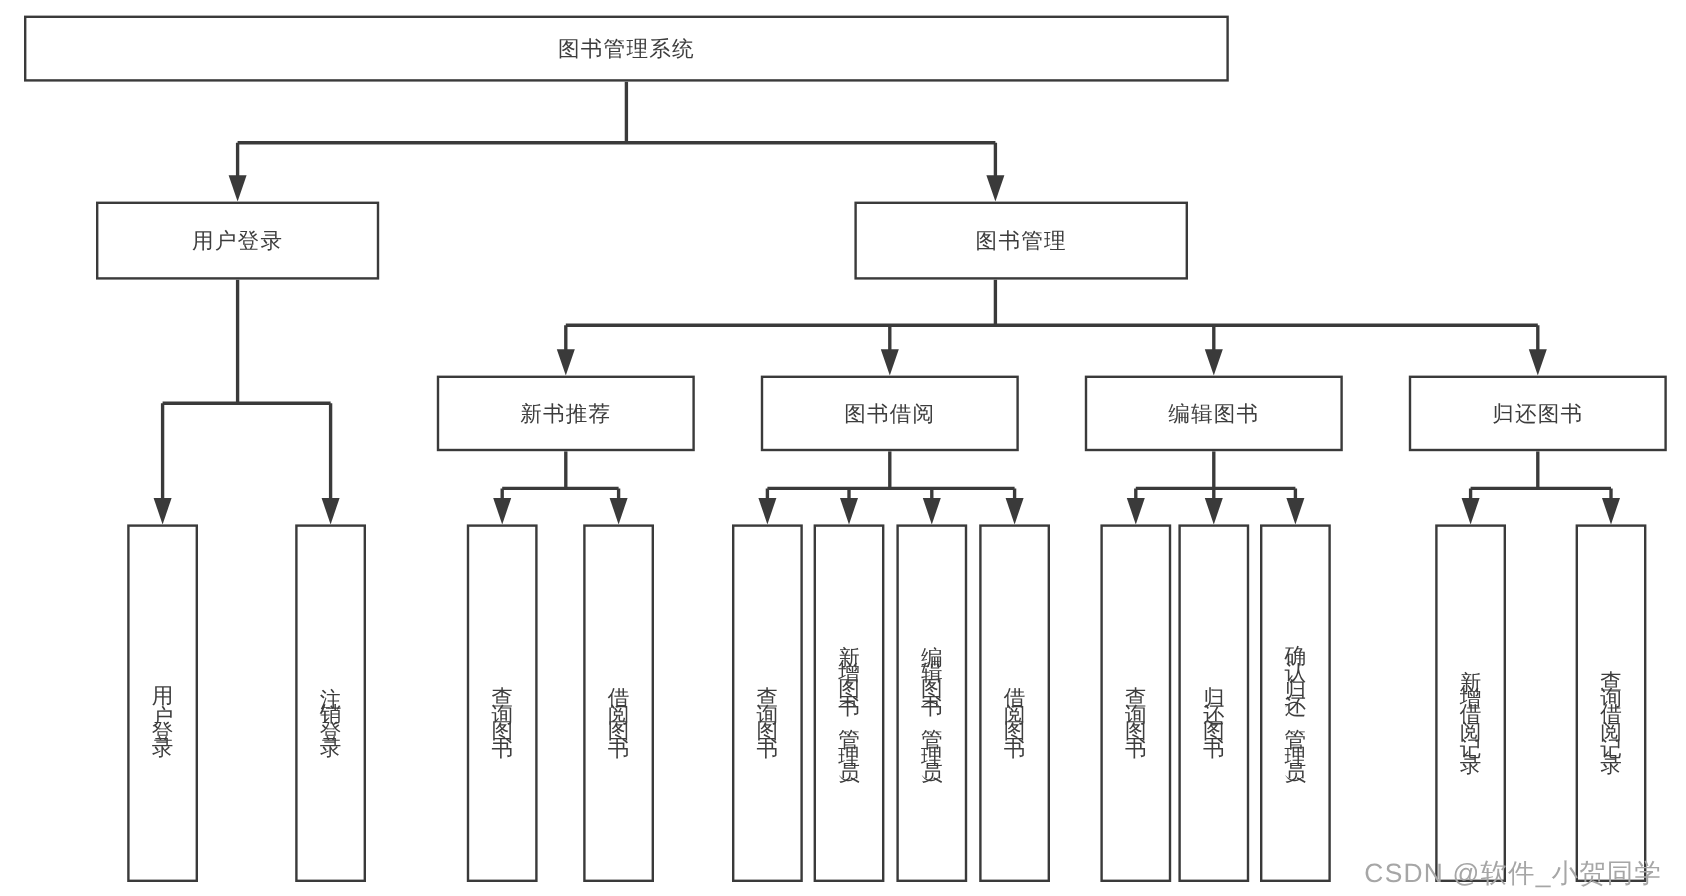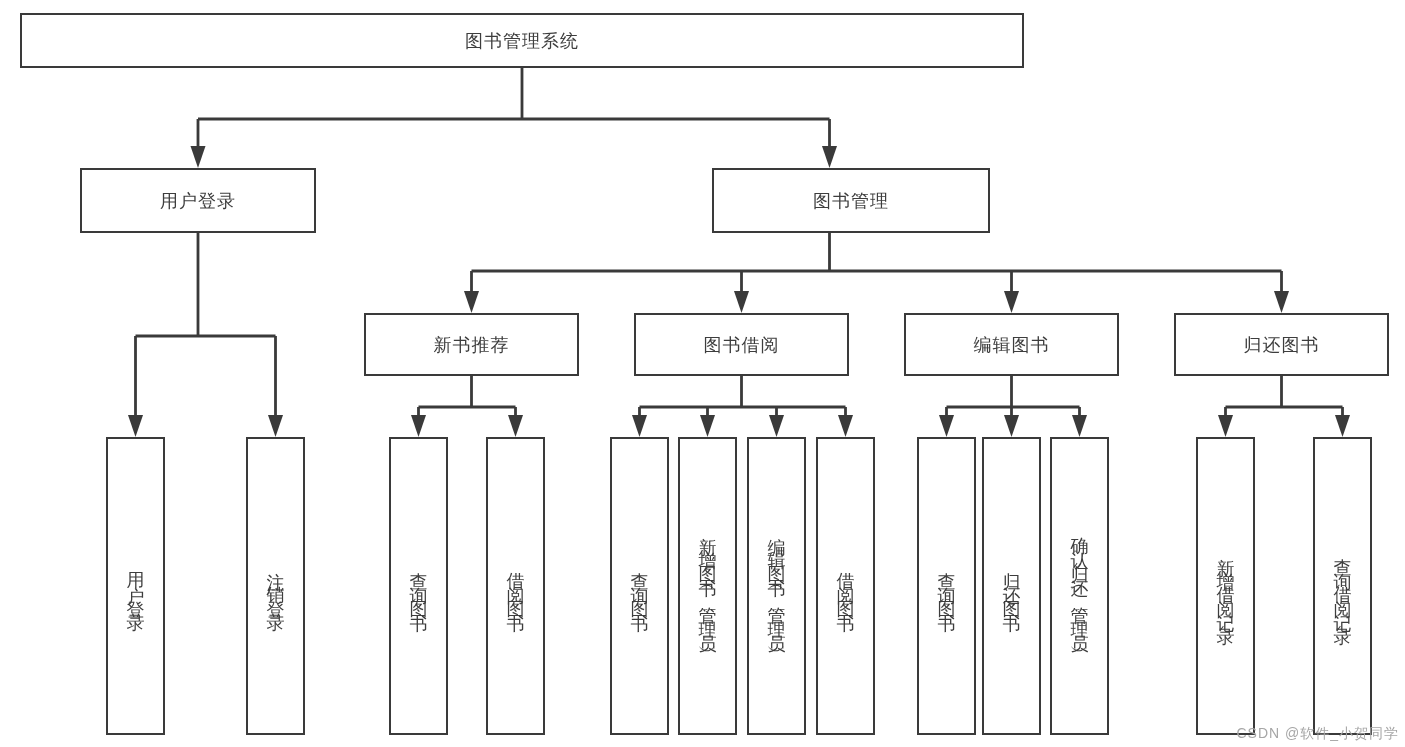--- a/index.html
+++ b/index.html
@@ -62,23 +62,23 @@
   .leaf span {
     writing-mode: vertical-rl;
     text-orientation: mixed;
     line-height: 1;
     font-size: 18px;
     letter-spacing: 14px;
     white-space: nowrap;
   }
   .watermark {
     position: absolute;
-    right: 6px;
+    right: 20px;
     bottom: 4px;
-    font-size: 14px;
+    font-size: 22px;
     letter-spacing: 1px;
     color: var(--watermark, #a6a6a6);
     z-index: 5;
   }
 </style>
 </head>
 <body>
 
 <div class="canvas">
 

